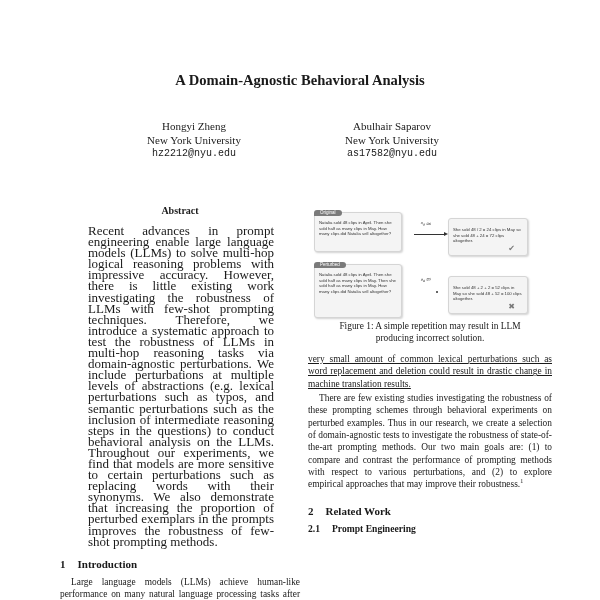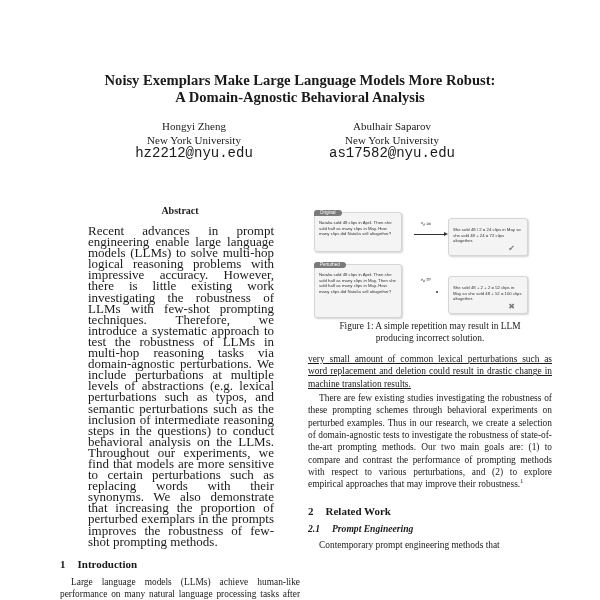--- a/index.html
+++ b/index.html
@@ -7,33 +7,33 @@
   body { font-family: "Liberation Serif", "DejaVu Serif", serif; color: #1a1a1a; position: relative; }
 
   .title {
     position: absolute; left: 60px; top: 72px; width: 480px;
     text-align: center; font-weight: bold; font-size: 14.6px; line-height: 17px;
   }
   .author { position: absolute; top: 120px; width: 180px; text-align: center; font-size: 11px; line-height: 13.5px; }
   .author.a1 { left: 104px; }
   .author.a2 { left: 302px; }
   .author .name { font-weight: normal; }
-  .author .email { font-family: "Liberation Mono", "DejaVu Sans Mono", monospace; font-size: 14px; }
+  .author .email { font-family: "Liberation Mono", "DejaVu Sans Mono", monospace; font-size: 10px; }
 
   .col-left { position: absolute; left: 60px; top: 204px; width: 240px; }
   .col-right { position: absolute; left: 308px; top: 204px; width: 244px; }
 
   .abstract-head { text-align: center; font-weight: bold; font-size: 10px; margin-bottom: 9px; margin-top: 1px; }
   .abstract-body {
     margin-left: 28px; width: 186px; font-size: 13px; line-height: 11.1px; text-align: justify;
     hyphens: manual;
   }
 
   .section-head { font-weight: bold; font-size: 11px; margin-top: 11px; display: flex; gap: 12px; }
-  .subsection-head { font-weight: bold; font-size: 9.6px; display: flex; gap: 12px; margin-top: 6px; font-style: italic; }
+  .subsection-head { font-weight: bold; font-size: 9.6px; display: flex; gap: 12px; margin-top: 6px; }
 
   .para { font-size: 9.4px; line-height: 12.35px; text-align: justify; }
   .para.indent { text-indent: 11px; }
 
   
   .figure { position: relative; width: 244px; height: 114px; margin-top: 2px; }
   .fig-box {
     position: absolute; background: #f4f4f4; border: 1px solid #d5d5d5; border-radius: 3px;
     box-shadow: 1px 1px 2px rgba(0,0,0,0.18);
     font-family: "Liberation Sans", "DejaVu Sans", sans-serif; font-size: 4.3px; line-height: 5.6px; color: #333;
@@ -58,21 +58,20 @@
   .fig-sq2 { left: 112px; top: 70px; transform: rotate(-10deg); }
   .fig-dot { position: absolute; left: 128px; top: 85px; width: 2px; height: 2px; background: #333; border-radius: 50%; }
 
   .caption { font-size: 9.4px; line-height: 12px; text-align: center; margin-top: 0; padding: 0 20px; }
   .sup { font-size: 6px; vertical-align: super; line-height: 0; }
 </style>
 </head>
 <body>
 
 <div class="title">
-  <div>Noisy Exemplars Make Large Language Models More Robust:</div>
   <div>A Domain-Agnostic Behavioral Analysis</div>
 </div>
 
 <div class="author a1">
   <div class="name">Hongyi Zheng</div>
   <div>New York University</div>
   <div class="email">hz2212@nyu.edu</div>
 </div>
 <div class="author a2">
   <div class="name">Abulhair Saparov</div>
@@ -122,14 +121,13 @@
   <div class="para indent" style="margin-top:2px;"><span>There are few existing studies investigating the robustness of these prompting schemes through behavioral experiments on perturbed examples. Thus in our research, we create a selection of domain-agnostic tests to investigate the robustness of state-of-the-art prompting methods. Our two main goals are: (1) to compare and contrast the performance of prompting methods with respect to various perturbations, and (2) to explore empirical approaches that may improve their robustness.</span><span class="sup">1</span></div>
 
   <div class="section-head" style="margin-top:14px;">
     <span>2</span>
     <span>Related Work</span>
   </div>
   <div class="subsection-head">
     <span>2.1</span>
     <span>Prompt Engineering</span>
   </div>
-  <div class="para indent" style="margin-top:5px;">Contemporary prompt engineering methods that</div>
 </div>
 
 </body></html>

